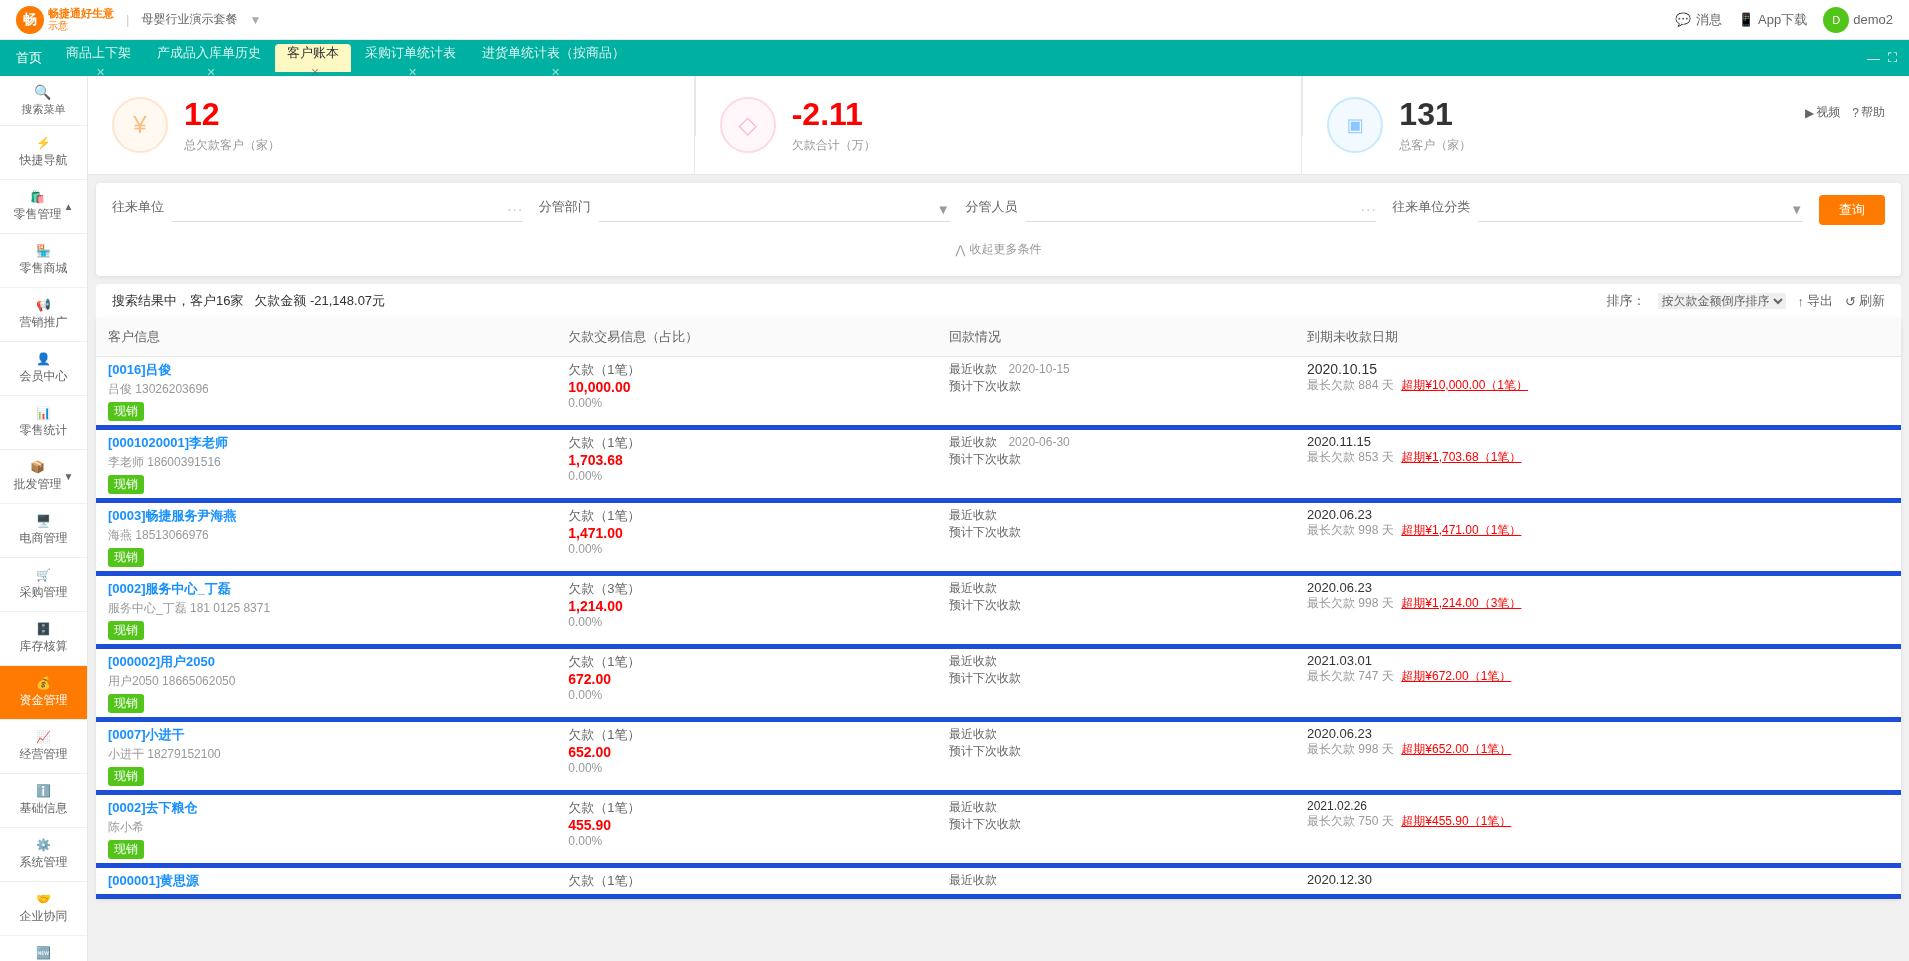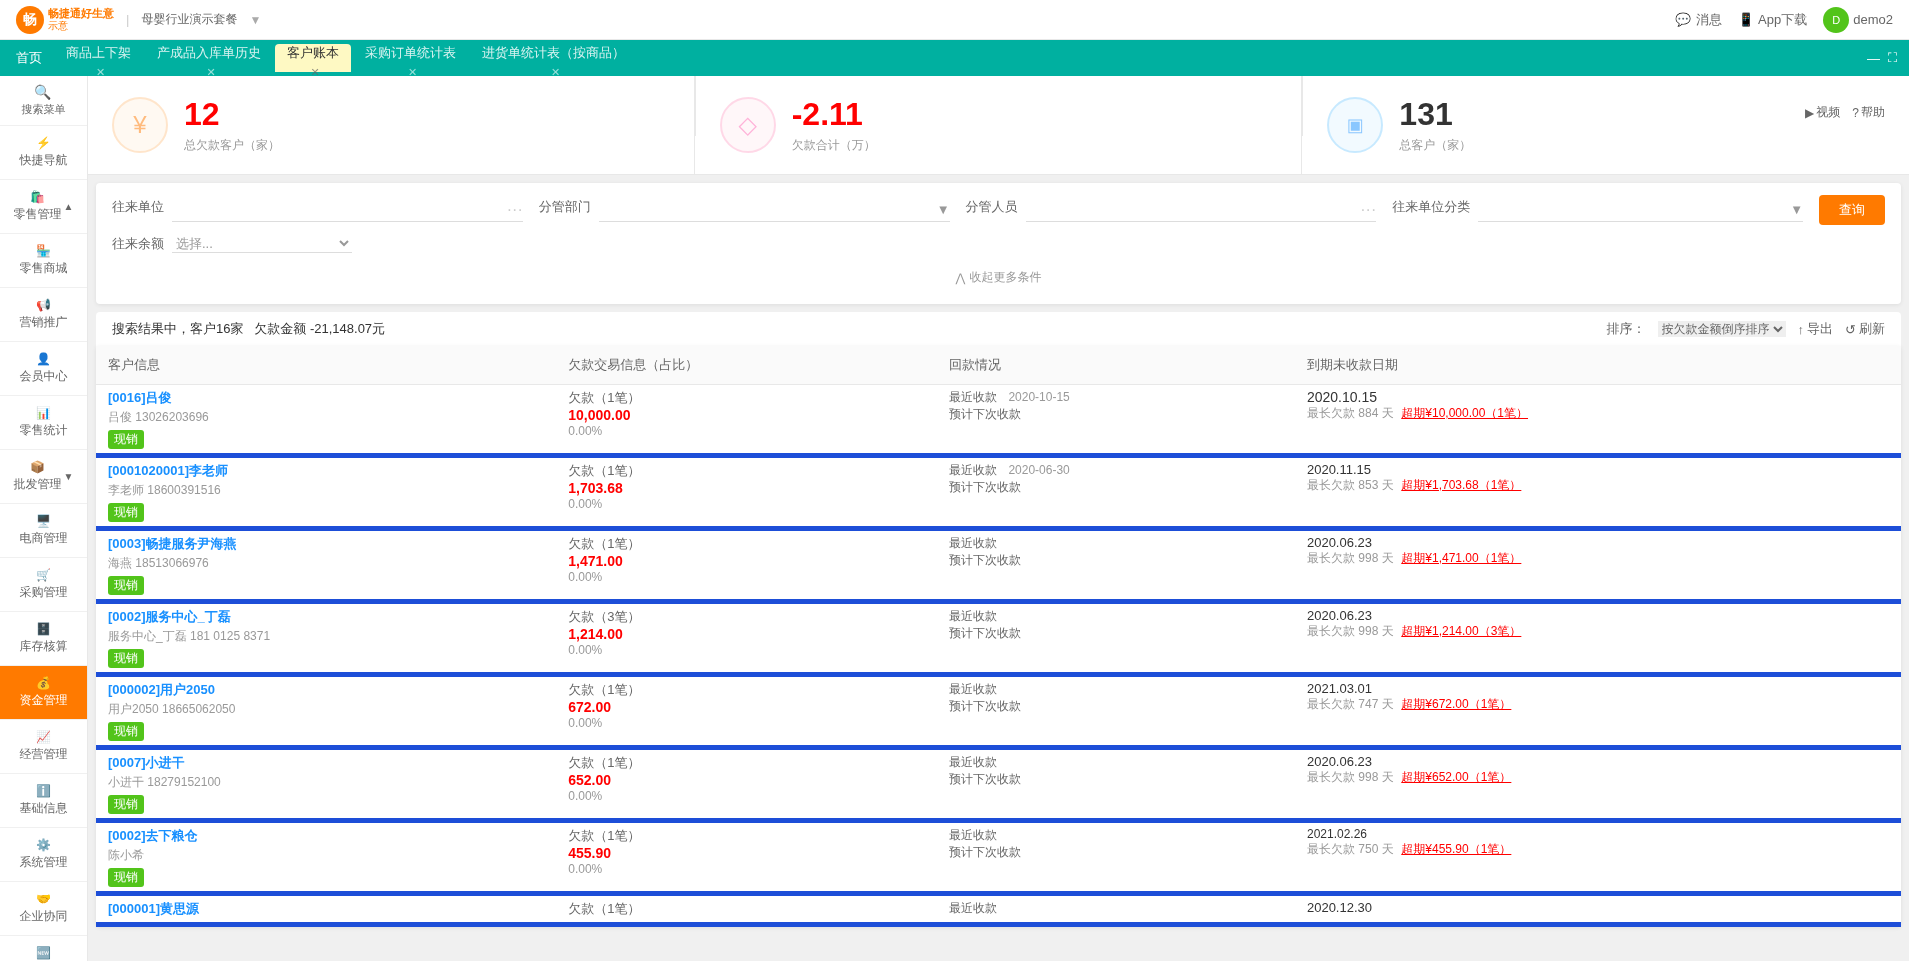--- a/index.html
+++ b/index.html
@@ -298,30 +298,20 @@
           <span class="filter-label">往来单位分类</span>
           <div style="flex:1;display:flex;align-items:center;border-bottom:1px solid #ddd;justify-content:space-between;">
             <input class="filter-input" style="border: none; flex: 1 1 0%;">
             <span style="color:#999;">▼</span>
           </div>
         </div>
         <div class="filter-actions">
           <button class="btn-query">查询</button>
         </div>
       </div>
-      <div class="filter-row">
-        <div class="filter-item">
-          <span class="filter-label">往来余额</span>
-          <div style="flex:0 0 180px;display:flex;align-items:center;border-bottom:1px solid #ddd;justify-content:space-between;">
-            <select style="border:none;outline:none;font-size:13px;color:#999;flex:1;background:transparent;">
-              <option>选择...</option>
-            </select>
-          </div>
-        </div>
-      </div>
       <div class="collapse-more">
         <span>⋀</span>
         <span>收起更多条件</span>
       </div>
     </div>
 
     <div class="result-bar">
       <div>
         <span>搜索结果中，客户16家</span>
         &nbsp;

